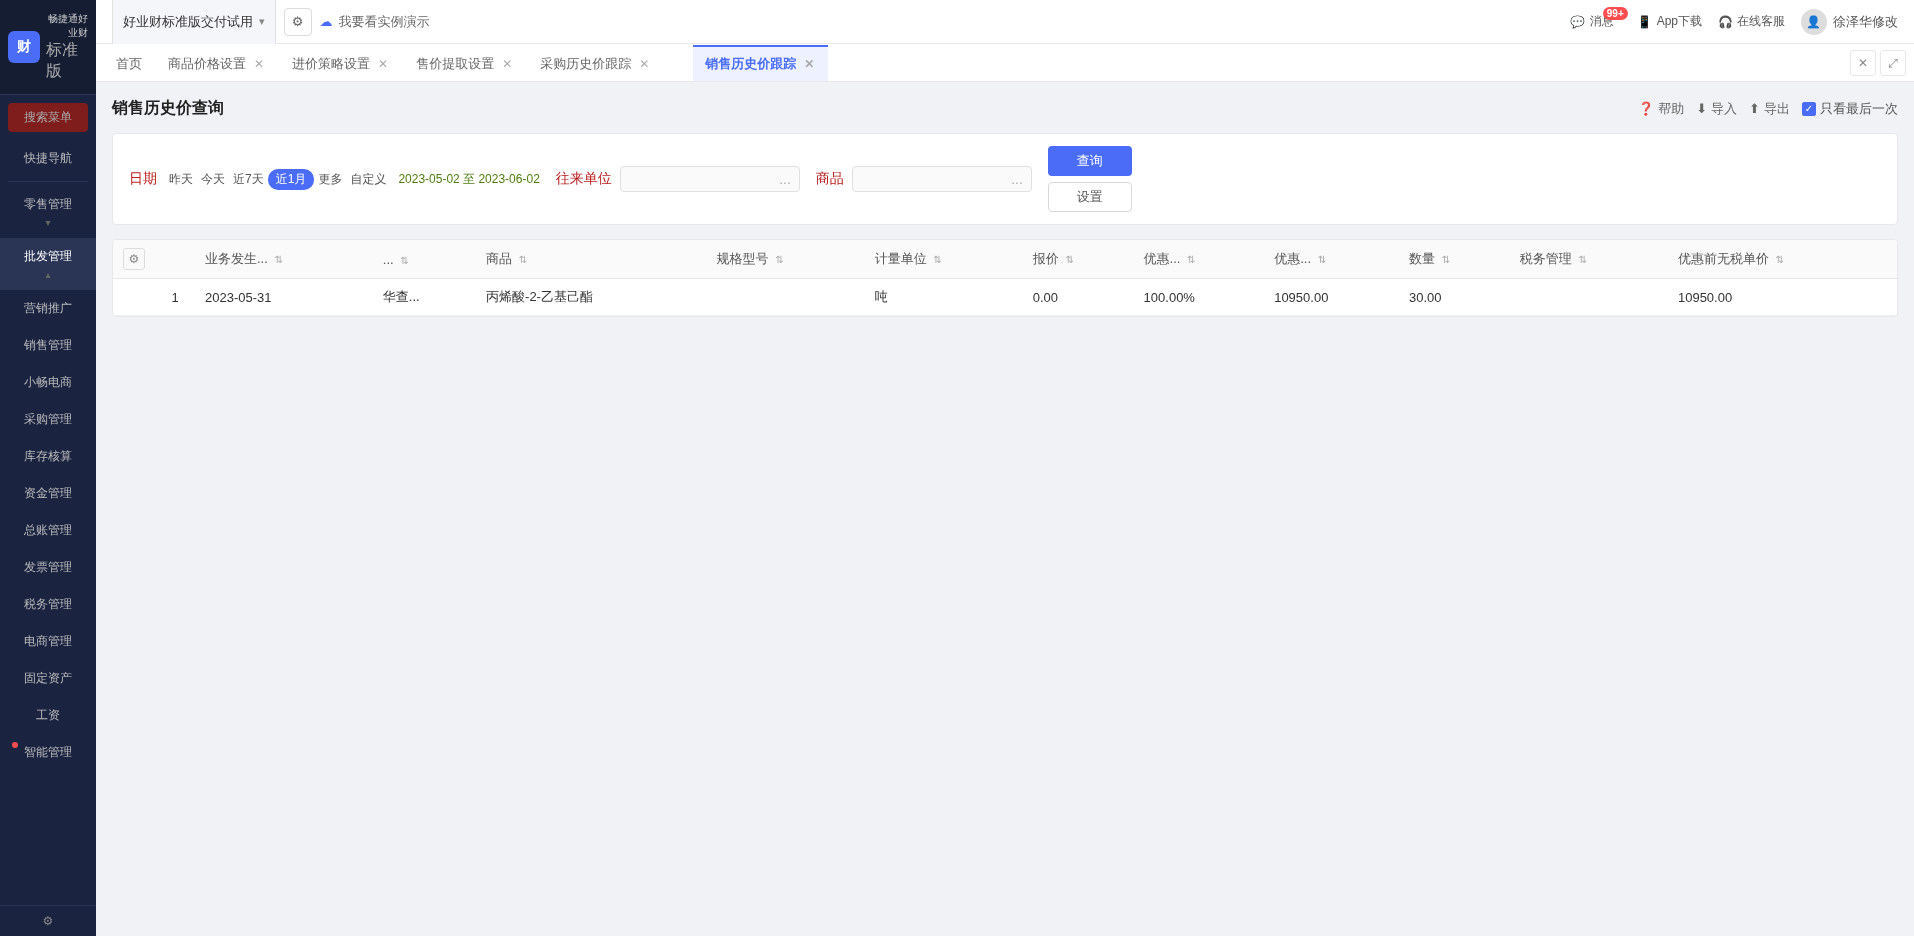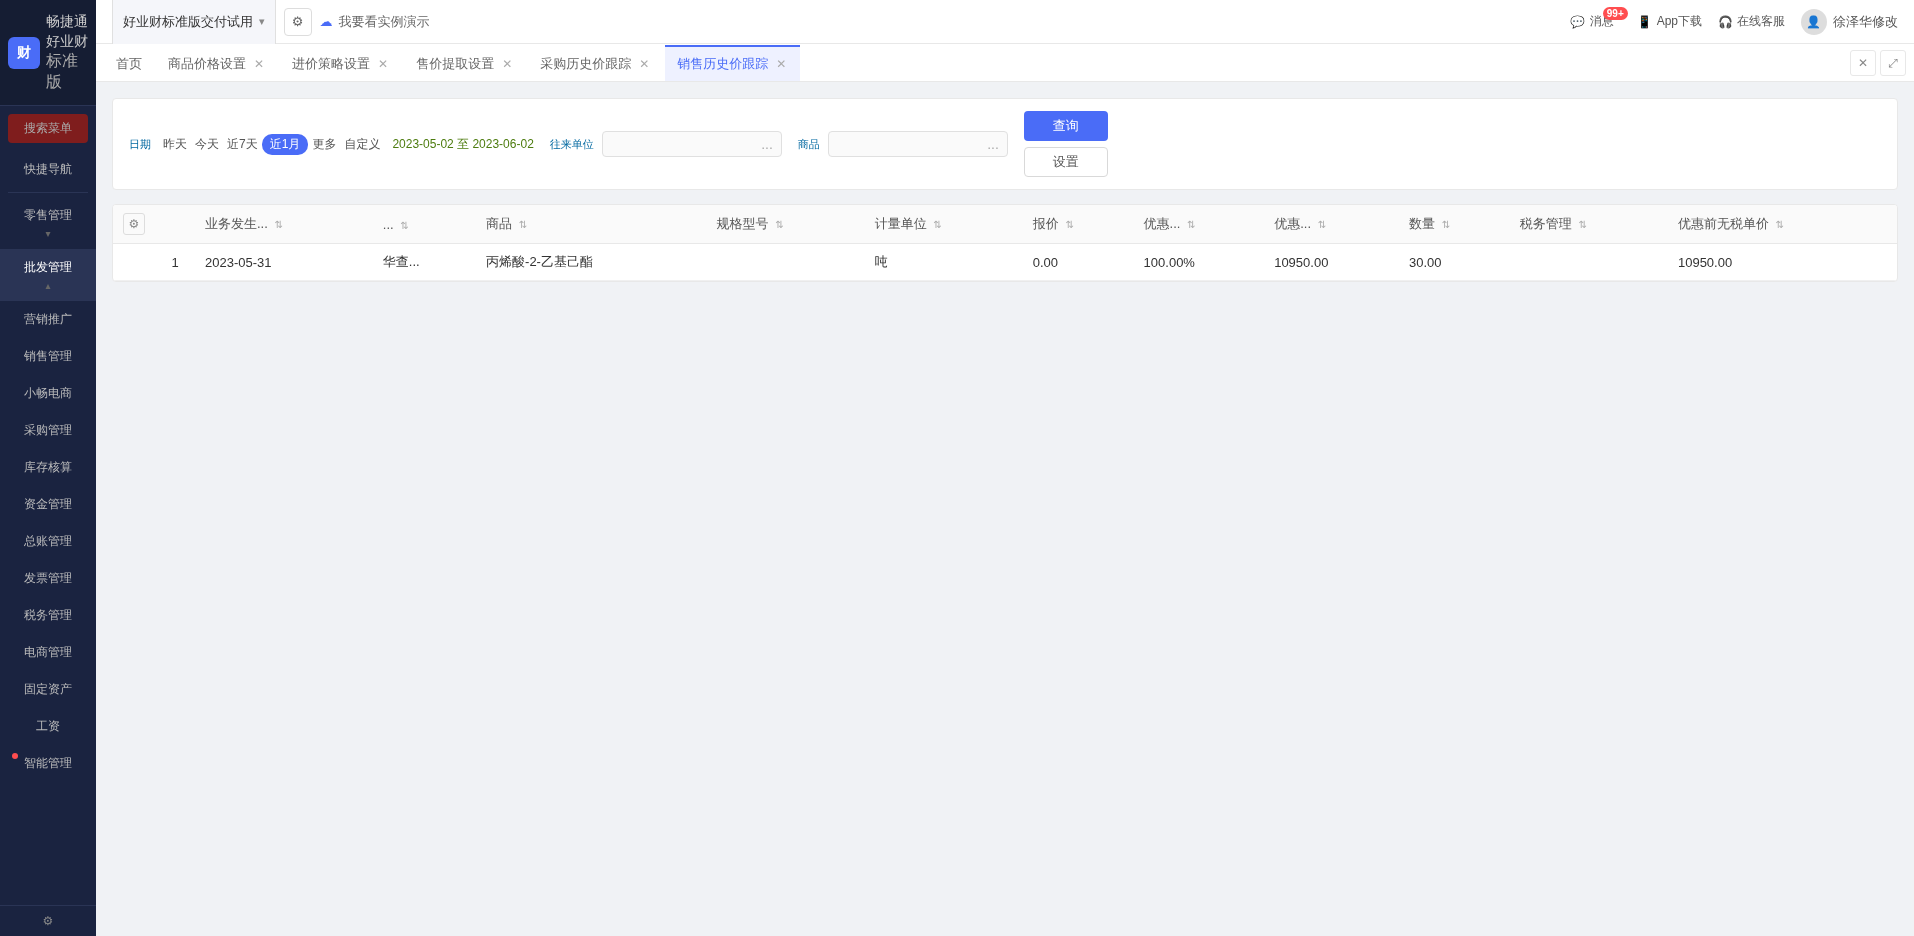--- a/index.html
+++ b/index.html
@@ -2,21 +2,21 @@
 <html><head>
   <meta charset="utf-8">
   <style>
     * { box-sizing: border-box; margin: 0; padding: 0; }
     body { font-family: "Microsoft YaHei", "PingFang SC", sans-serif; font-size: 13px; background: #f0f2f5; color: #333; display: flex; height: 100vh; overflow: hidden; }
 
     
     .sidebar { width: 96px; background: #1a2340; display: flex; flex-direction: column; color: #fff; flex-shrink: 0; height: 100vh; overflow-y: auto; }
     .sidebar-logo { padding: 12px 8px; background: #151d33; display: flex; align-items: center; gap: 6px; border-bottom: 1px solid #2a3455; }
     .sidebar-logo-icon { width: 32px; height: 32px; background: #4a6cf7; border-radius: 6px; display: flex; align-items: center; justify-content: center; font-size: 14px; font-weight: bold; color: #fff; flex-shrink: 0; }
-    .sidebar-logo-text { font-size: 14px; color: #ccc; line-height: 1.4; text-align: right; }
+    .sidebar-logo-text { font-size: 10px; color: #ccc; line-height: 1.4; text-align: right; }
     .sidebar-logo-badge { font-size: 16px; color: #aaa; }
     .sidebar-search { padding: 8px; }
     .sidebar-search-btn { width: 100%; background: #7f1d1d; border: none; color: #aaa; padding: 6px 8px; border-radius: 4px; cursor: pointer; font-size: 12px; text-align: center; }
     .sidebar-nav-item { padding: 10px 8px; text-align: center; cursor: pointer; font-size: 12px; color: #bbb; transition: background 0.2s; display: flex; flex-direction: column; align-items: center; gap: 4px; }
     .sidebar-nav-item.active { background: #2a3455; color: #fff; }
     .sidebar-nav-item.has-indicator { position: relative; }
     .sidebar-nav-item .dot { width: 6px; height: 6px; background: #ff4d4f; border-radius: 50%; position: absolute; top: 8px; left: 12px; }
     .sidebar-nav-item .expand-icon { font-size: 10px; color: #666; }
     .sidebar-divider { height: 1px; background: #2a3455; margin: 4px 8px; }
     .sidebar-bottom { margin-top: auto; border-top: 1px solid #2a3455; padding: 8px; text-align: center; cursor: pointer; color: #888; font-size: 12px; }
@@ -34,39 +34,39 @@
     .demo-btn-icon { color: #4a6cf7; }
     .topbar-right { display: flex; align-items: center; gap: 16px; }
     .topbar-badge-btn { display: flex; align-items: center; gap: 4px; cursor: pointer; color: #555; font-size: 12px; position: relative; }
     .badge-count { background: #ff4d4f; color: #fff; font-size: 10px; padding: 1px 4px; border-radius: 8px; position: absolute; top: -6px; right: -6px; font-weight: bold; }
     .user-info { display: flex; align-items: center; gap: 6px; cursor: pointer; color: #555; font-size: 13px; }
     .user-avatar { width: 26px; height: 26px; background: #ddd; border-radius: 50%; display: flex; align-items: center; justify-content: center; font-size: 12px; color: #888; }
 
     
     .tabs-bar { background: #fff; border-bottom: 1px solid #e8e8e8; display: flex; align-items: center; padding: 0 8px; height: 38px; flex-shrink: 0; gap: 2px; }
     .tab-item { display: flex; align-items: center; gap: 6px; padding: 0 12px; height: 36px; cursor: pointer; font-size: 13px; color: #666; border-top: 2px solid transparent; white-space: nowrap; }
-    .tab-item.active { color: #4a6cf7; background: #eef1ff; border-top-color: #4a6cf7; font-weight: 400; }
+    .tab-item.active { color: #4a6cf7; background: #eef1ff; border-top-color: #4a6cf7; font-weight: 700; margin-left: 28px; }
     .tab-close { font-size: 12px; color: #aaa; cursor: pointer; line-height: 1; padding: 0 2px; }
     .tabs-actions { margin-left: auto; display: flex; align-items: center; gap: 4px; }
     .tabs-action-btn { width: 26px; height: 26px; display: flex; align-items: center; justify-content: center; cursor: pointer; color: #888; border: 1px solid #e8e8e8; border-radius: 3px; font-size: 12px; }
 
     
     .page-content { flex: 1; overflow-y: auto; padding: 16px; }
     .page-header { display: flex; align-items: center; justify-content: space-between; margin-bottom: 14px; }
     .page-title { font-size: 16px; font-weight: 600; color: #222; }
     .page-actions { display: flex; align-items: center; gap: 12px; }
     .page-action-link { display: flex; align-items: center; gap: 4px; color: #666; font-size: 13px; cursor: pointer; }
     .checkbox-label { display: flex; align-items: center; gap: 4px; font-size: 13px; color: #555; cursor: pointer; }
     .checkbox-box { width: 14px; height: 14px; border: 1px solid #4a6cf7; border-radius: 2px; background: #4a6cf7; display: flex; align-items: center; justify-content: center; color: #fff; font-size: 10px; }
 
     
     .filter-bar { background: #fff; border: 1px solid #e8e8e8; border-radius: 4px; padding: 12px 16px; margin-bottom: 14px; }
     .filter-row { display: flex; align-items: center; gap: 16px; flex-wrap: wrap; }
     .filter-group { display: flex; align-items: center; gap: 8px; }
-    .filter-label { font-size: 11px; color: #0369a1; white-space: nowrap; }
+    .filter-label { font-size: 14px; color: #b91c1c; white-space: nowrap; }
     .date-shortcuts { display: flex; align-items: center; }
     .date-shortcut { font-size: 12px; color: #555; cursor: pointer; padding: 2px 4px; border-radius: 3px; }
     .date-shortcut.active { background: #4a6cf7; color: #ffffff; border-radius: 10px; padding: 2px 8px; }
     .date-range-text { font-size: 12px; color: #4d7c0f; }
     .filter-input { display: flex; align-items: center; border: 1px solid #e0e0e0; border-radius: 4px; padding: 4px 8px; min-width: 180px; background: #fafafa; }
     .filter-input-text { flex: 1; color: #999; font-size: 13px; }
     .filter-dots { color: #aaa; font-size: 14px; cursor: pointer; margin-left: 4px; }
     .btn-primary { background: #4a6cf7; color: #fff; border: none; border-radius: 4px; padding: 6px 20px; cursor: pointer; font-size: 13px; white-space: nowrap; }
     .btn-default { background: #fff; color: #555; border: 1px solid #d9d9d9; border-radius: 4px; padding: 5px 28px; cursor: pointer; font-size: 13px; white-space: nowrap; }
     .filter-actions-col { display: flex; flex-direction: column; gap: 6px; }
@@ -230,20 +230,41 @@
       <span class="tab-close">✕</span>
     </div>
     <div class="tabs-actions">
       <div class="tabs-action-btn">✕</div>
       <div class="tabs-action-btn">⤢</div>
     </div>
   </div>
 
   <div class="page-content">
 
+    <div class="page-header">
+      <div class="page-title">销售历史价查询</div>
+      <div class="page-actions">
+        <div class="page-action-link">
+          <span>❓</span>
+          <span>帮助</span>
+        </div>
+        <div class="page-action-link">
+          <span>⬇</span>
+          <span>导入</span>
+        </div>
+        <div class="page-action-link">
+          <span>⬆</span>
+          <span>导出</span>
+        </div>
+        <label class="checkbox-label">
+          <div class="checkbox-box">✓</div>
+          <span>只看最后一次</span>
+        </label>
+      </div>
+    </div>
 
     <div class="filter-bar">
       <div class="filter-row">
         <div class="filter-group">
           <span class="filter-label">日期</span>
           <div class="date-shortcuts">
             <span class="date-shortcut">昨天</span>
             <span class="date-shortcut">今天</span>
             <span class="date-shortcut">近7天</span>
             <span class="date-shortcut active">近1月</span>

